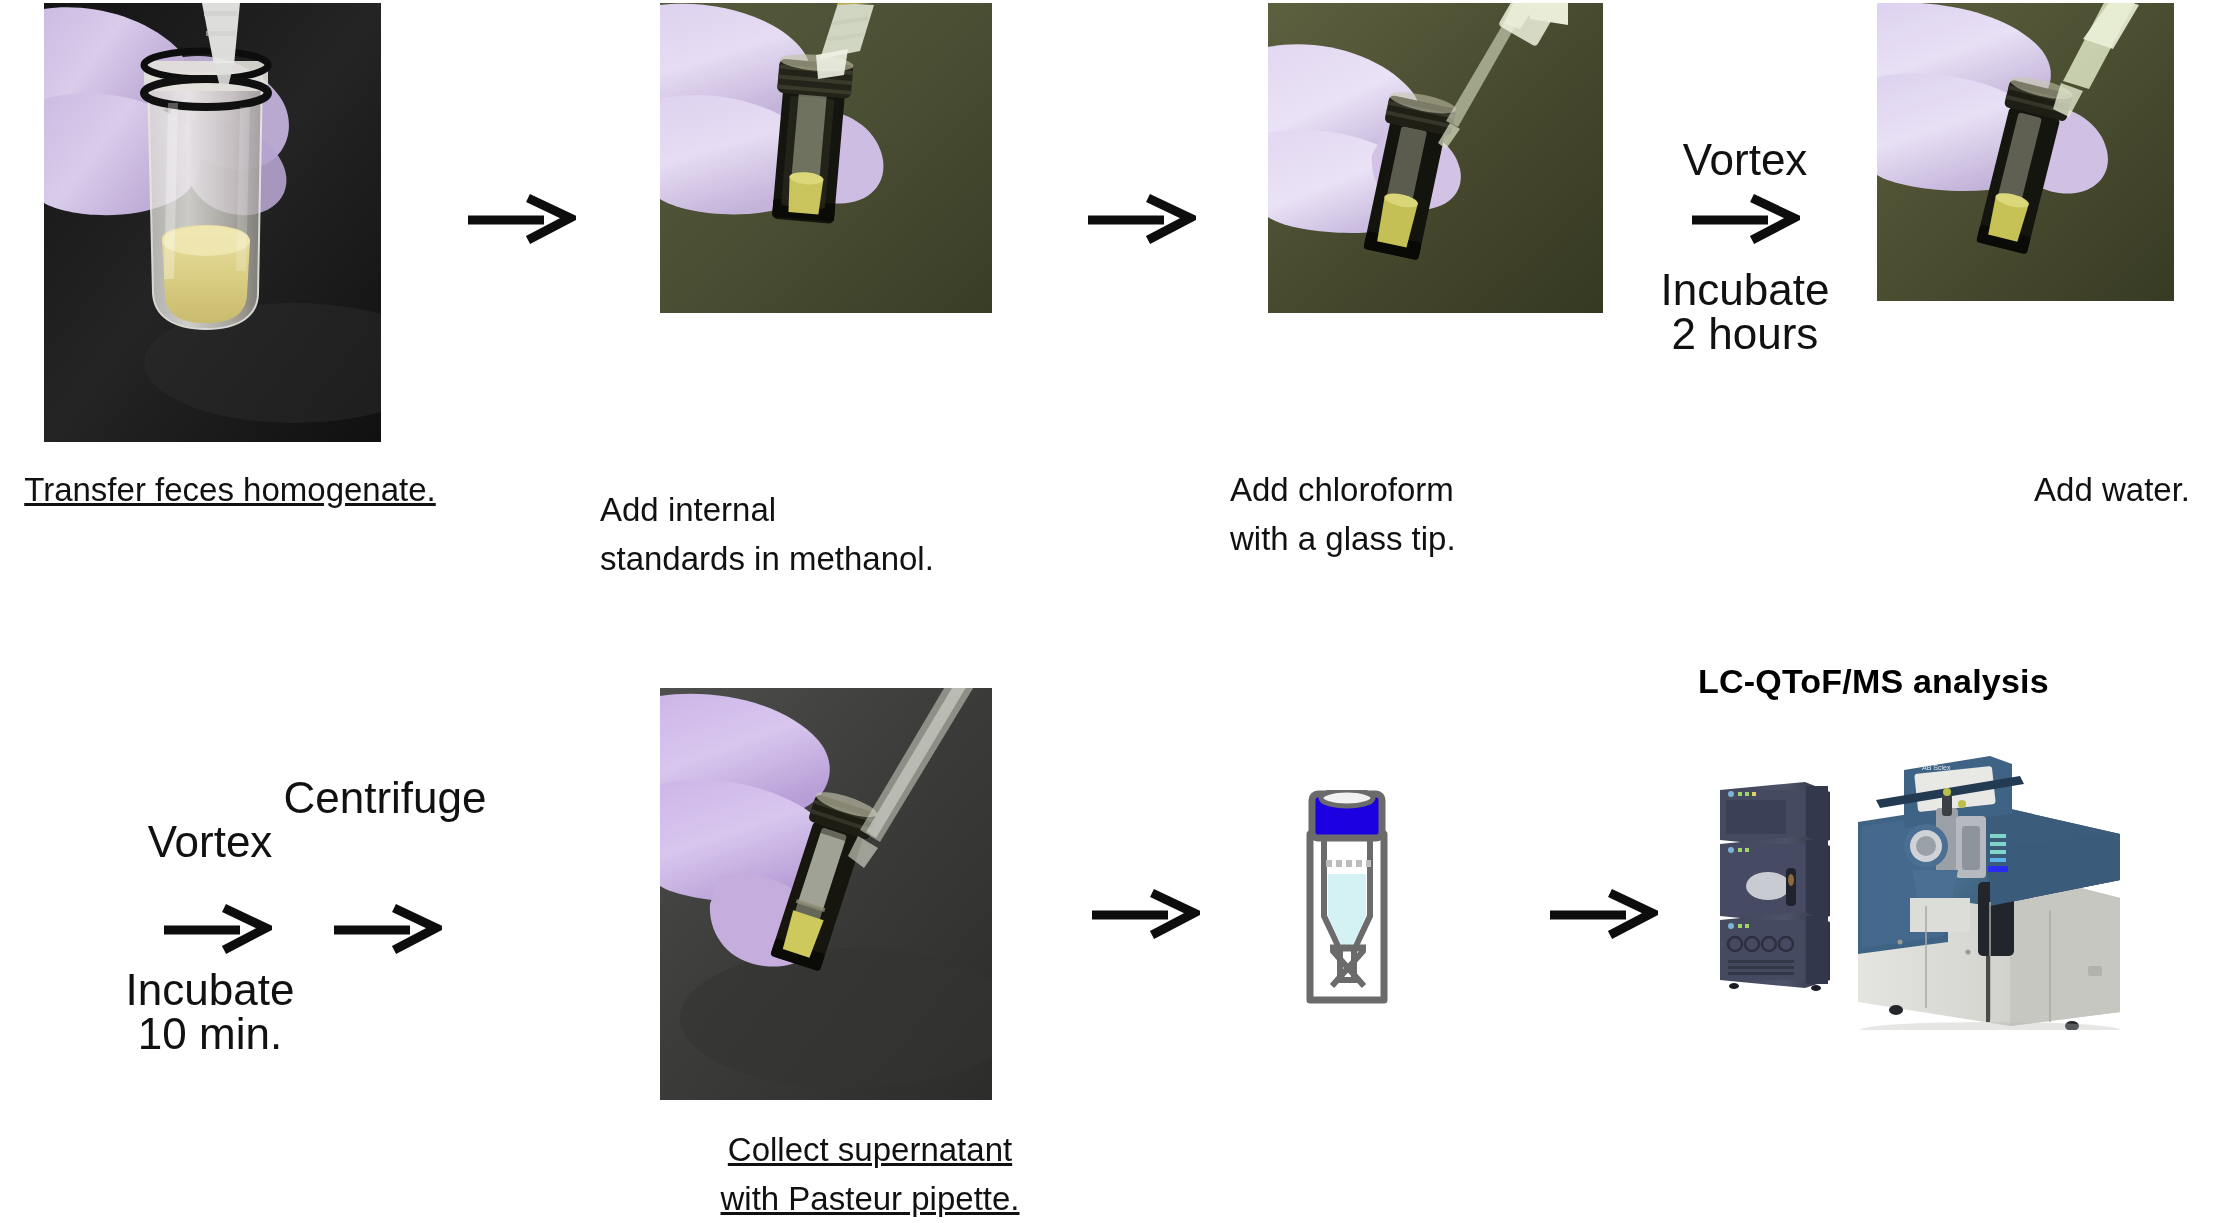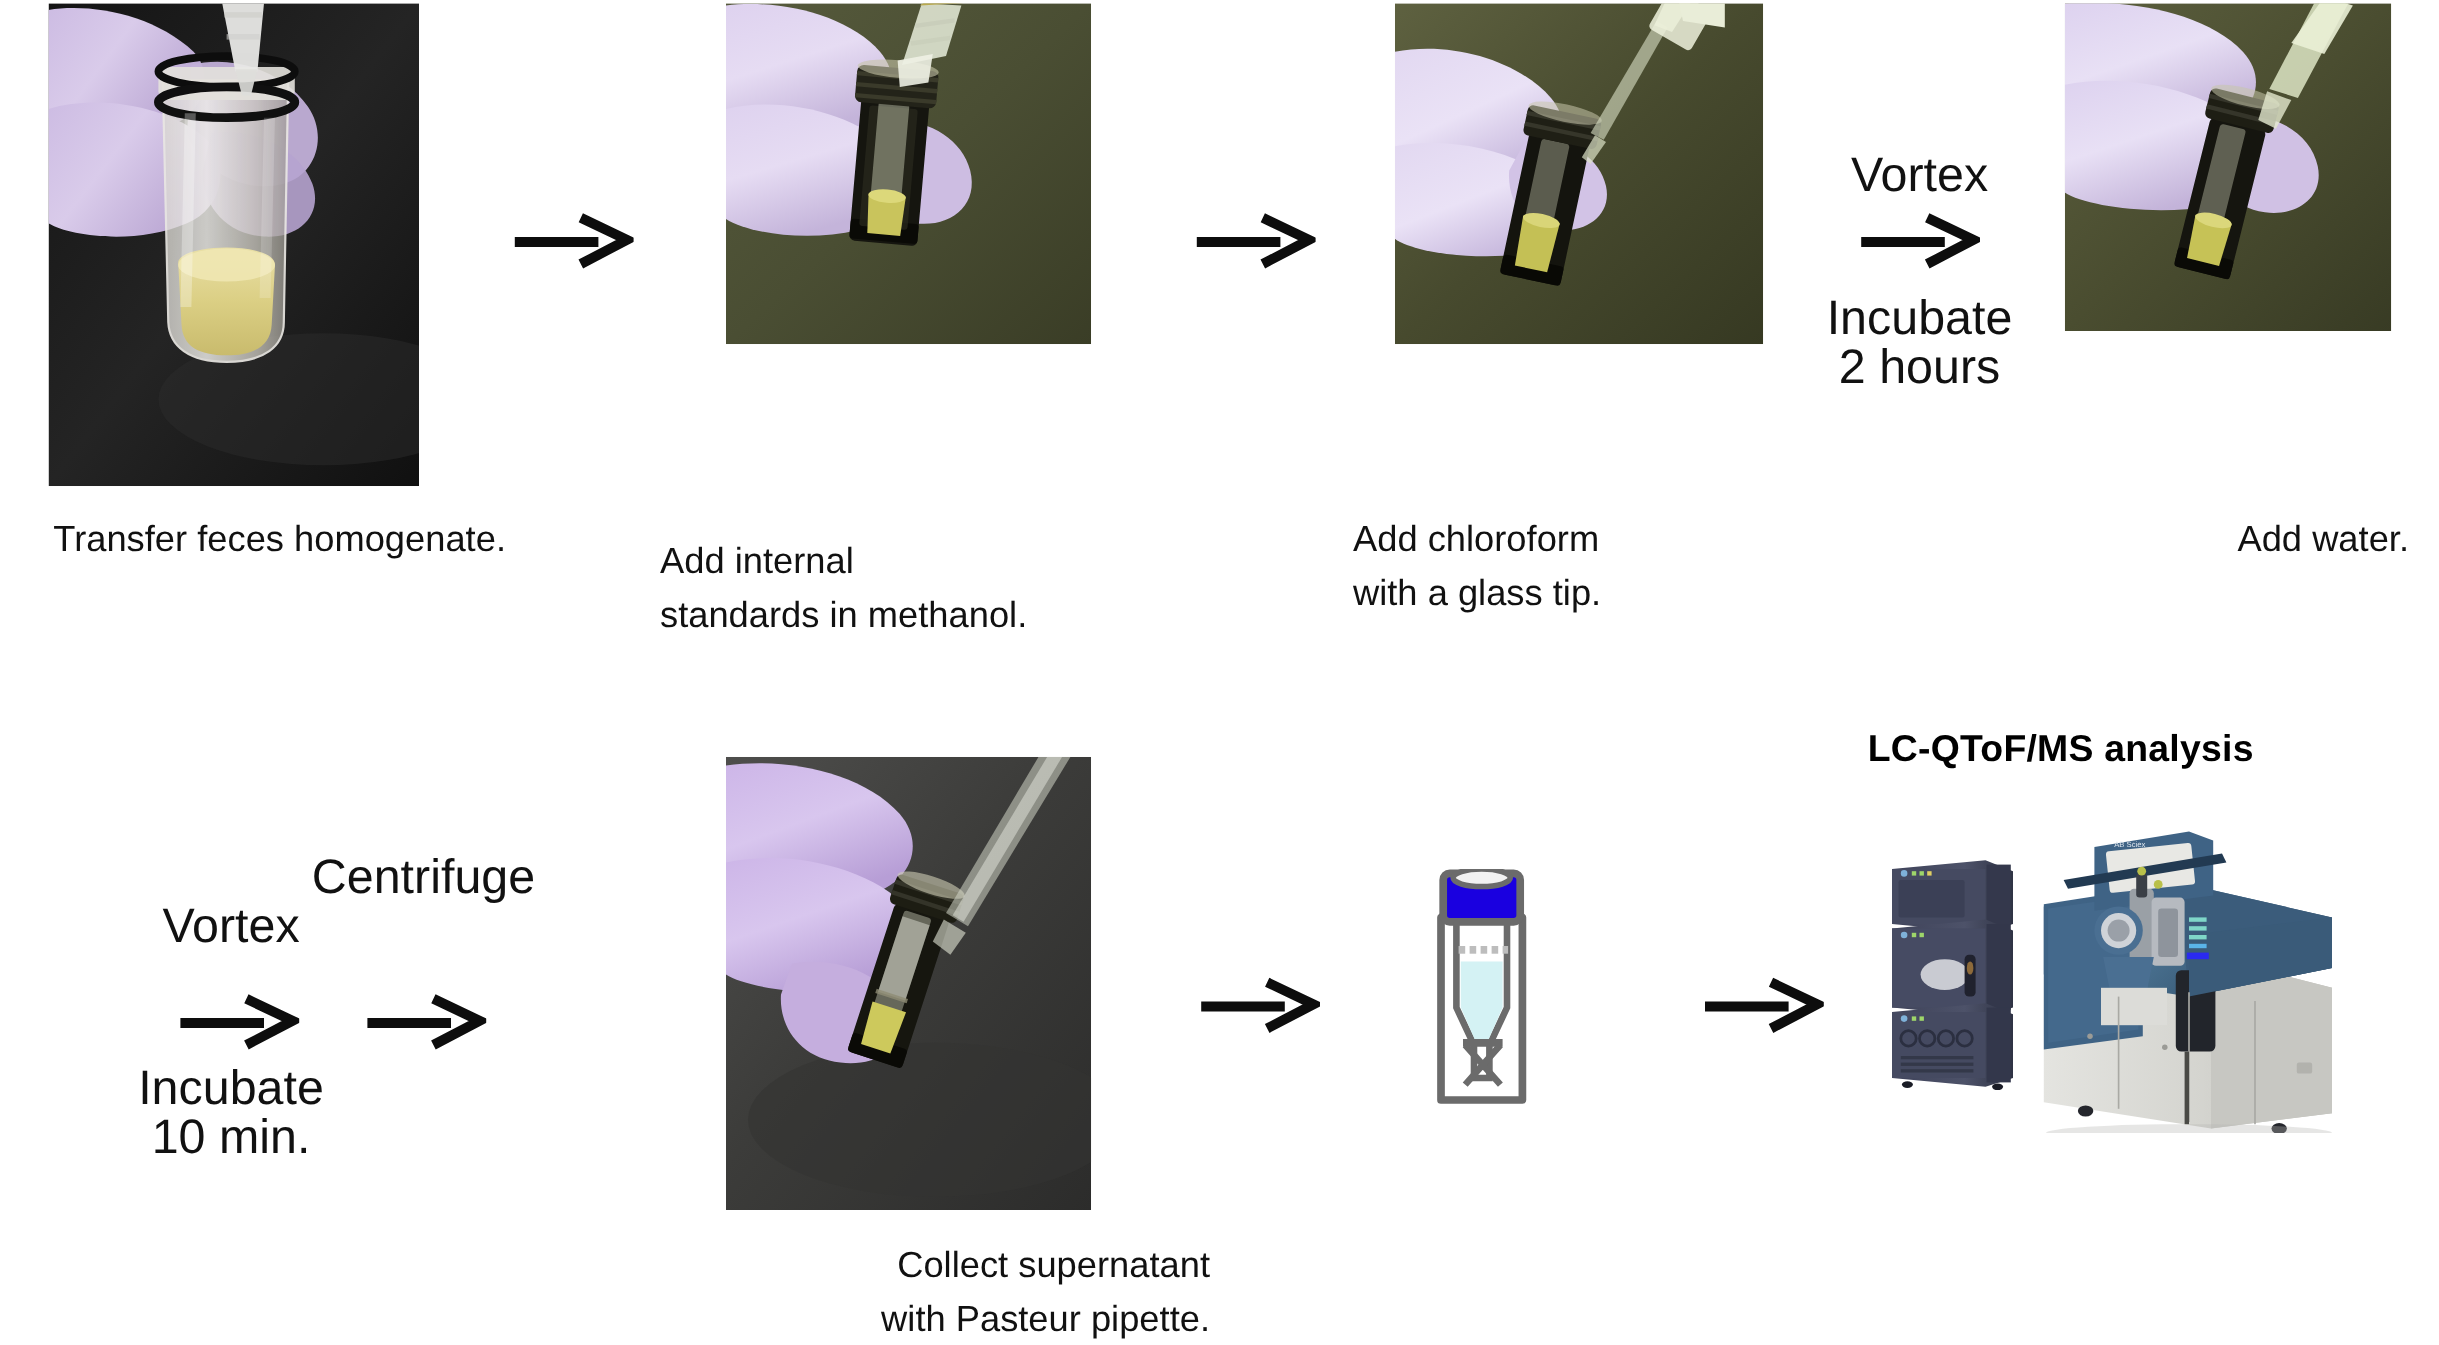--- a/index.html
+++ b/index.html
@@ -2,21 +2,21 @@
 <html><head>
 <meta charset="utf-8">
 <style>
   html,body{margin:0;padding:0;background:#ffffff;}
   body{width:2217px;height:1223px;position:relative;overflow:hidden;
        font-family:"Liberation Sans","DejaVu Sans",sans-serif;color:#000;}
   .photo{position:absolute;overflow:hidden;}
   .photo svg{display:block;width:100%;height:100%;}
   .caption{position:absolute;font-size:33px;line-height:49px;color:#111;
            white-space:pre-line;text-align:center;}
-  .caption.left{text-align:right;}
+  .caption.left{text-align:center;text-decoration:underline;}
   .steplabel{position:absolute;font-size:44px;line-height:44px;color:#111;
              text-align:center;white-space:nowrap;}
   .arrow{position:absolute;}
   .arrow svg{display:block;}
   .instr-title{position:absolute;font-size:34px;font-weight:bold;color:#000;
                white-space:nowrap;letter-spacing:.2px;}
 </style>
 </head>
 <body>
 
@@ -285,21 +285,21 @@
       <rect x="112" y="130" width="64" height="4" fill="#343429"></rect>
       <ellipse cx="144" cy="115" rx="32" ry="8" fill="#cfcdb4" opacity="0.6"></ellipse>
     </g>
 
     <path d="M200 142 L220 154 L318 -8 L296 -20 Z" fill="#d2d6c6" opacity="0.55"></path>
     <path d="M206 144 L216 150 L308 -4 L298 -10 Z" fill="#f0f2e8" opacity="0.45"></path>
     <path d="M198 148 L218 160 L204 180 L188 168 Z" fill="#e2e6d6" opacity="0.6"></path>
   </svg>
 </div>
 
-<div class="caption" style="left:640px;top:1125px;width:460px;text-align:right;">Collect supernatant
+<div class="caption" style="left:640px;top:1125px;width:460px;text-align:center;text-decoration:underline;">Collect supernatant
 with Pasteur pipette.</div>
 
 <div class="arrow" style="left:1090px;top:885px;">
   <svg width="110" height="56" viewBox="0 0 110 56" aria-hidden="true">
     <path d="M2 30 L78 30" stroke="#0d0d0d" stroke-width="9" fill="none"></path>
     <path d="M62 8 L104 28 L62 50" stroke="#0d0d0d" stroke-width="9" fill="none"></path>
   </svg>
 </div>
 
 <div class="photo" style="left:1288px;top:790px;width:118px;height:220px;">

